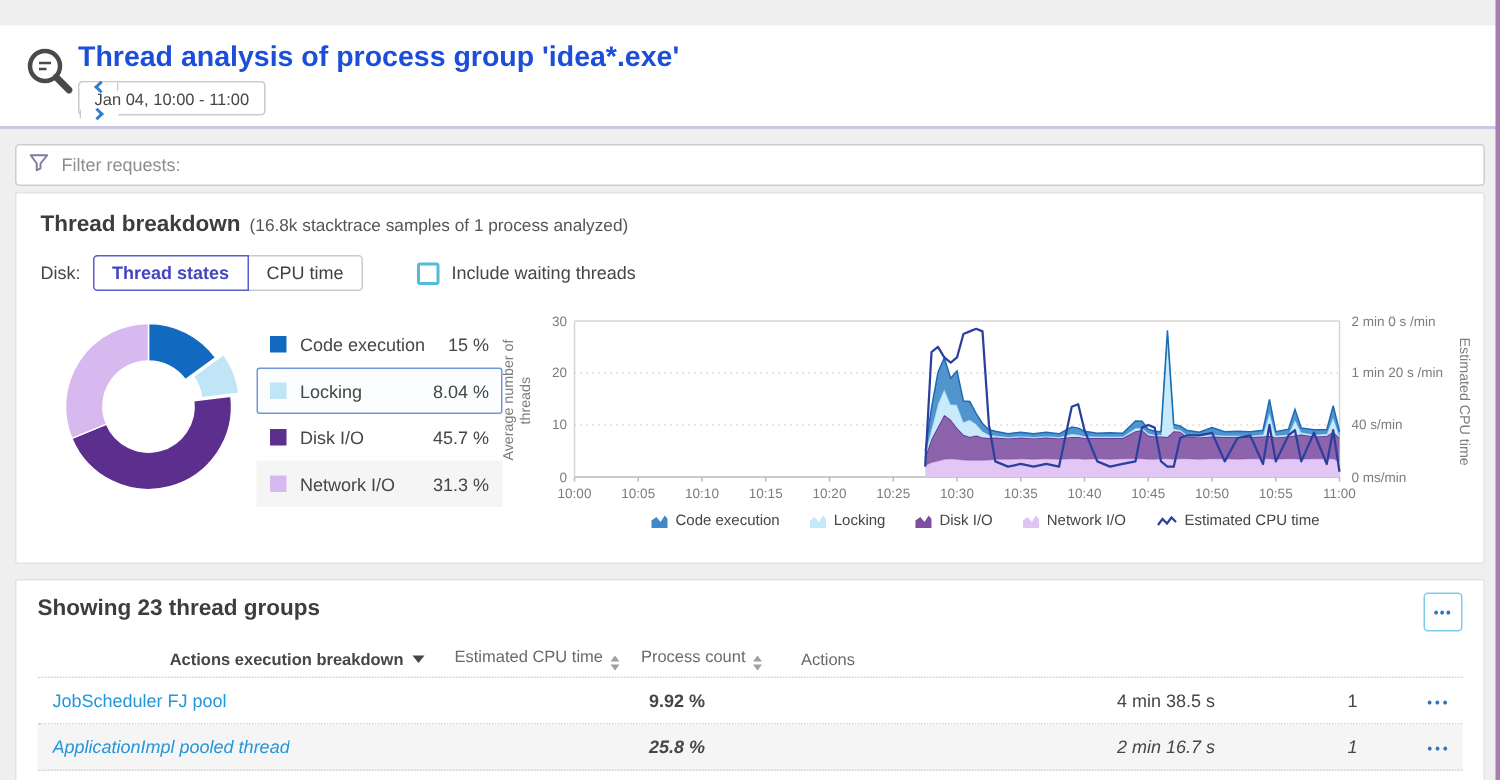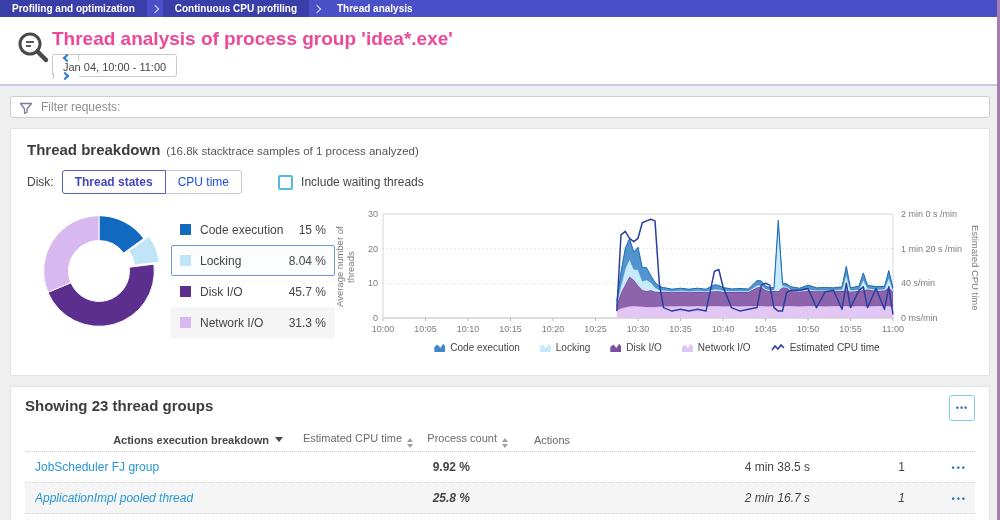--- a/index.html
+++ b/index.html
@@ -14,54 +14,54 @@
            display:flex; align-items:center; padding:0 12px; }
   .crumb.current { background:transparent; }
   .crumb-sep { display:flex; align-items:center; margin:0 5px; }
   .crumb-sep i { width:6px; height:6px; border-top:1.5px solid #dfe2ff;
                  border-right:1.5px solid #dfe2ff; transform:rotate(45deg); display:block; }
 
   
   .header { position:absolute; top:17px; left:0; width:1000px; height:69px;
             background:#fff; border-bottom:2px solid #c5cae8; }
   .h-icon { position:absolute; left:14px; top:12px; }
-  .page-title { position:absolute; left:52px; top:11px; font-size:19px; font-weight:bold; color:#ec4899; }
+  .page-title { position:absolute; left:52px; top:11px; font-size:19px; font-weight:bold; color:#1d4ed8; }
   .timeframe { position:absolute; left:52px; top:37px; display:flex; align-items:stretch;
                border:1px solid #c9c9c9; border-radius:3px; height:23px; background:#fff;flex-direction:column; }
   .tf-btn { width:26px; display:flex; align-items:center; justify-content:center; cursor:pointer; background:#fff; }
   .tf-btn.left  { border-right:1px solid #c9c9c9; border-radius:3px 0 0 3px; }
   .tf-btn.right { border-left:1px solid #c9c9c9; border-radius:0 3px 3px 0; }
   .chev { width:6px; height:6px; border-top:2px solid #2e7bd2; border-right:2px solid #2e7bd2; display:block; }
   .chev.l { transform:rotate(225deg); margin-left:3px; }
   .chev.r { transform:rotate(45deg);  margin-right:3px; }
   .tf-label { display:flex; align-items:center; padding:0 10px; font-size:11px; color:#454646; }
 
   
-  .filter-wrap { position:absolute; top:96px; left:10px; width:980px; height:22px; }
+  .filter-wrap { position:absolute; top:96px; left:10px; width:980px; height:28px; }
   .filter-wrap input { width:100%; height:100%; border:1px solid #cdcdcd; border-radius:3px;
                        padding:0 8px 0 30px; font-size:12px; color:#454646; background:#fff; outline:none;
                        font-family:"Liberation Sans", sans-serif; }
   .filter-wrap input::placeholder { color:#8e8e8e; }
   .funnel { position:absolute; left:9px; top:5px; }
 
   
   .card { position:absolute; left:10px; width:980px; background:#fff;
           border:1px solid #e3e3e3; border-radius:2px; }
   .card-breakdown { top:128px; height:248px; padding:12px 16px; }
   .card-table { top:386px; height:140px; padding:10px 14px; overflow:hidden; }
 
   .bd-titlerow { display:flex; align-items:baseline; gap:6px; }
   .bd-title { font-size:15px; font-weight:bold; color:#3d3d3d; }
   .bd-note  { font-size:11.5px; color:#555; }
 
   .view-row { display:flex; align-items:center; margin-top:12px; font-size:12px; }
   .view-label { margin-right:8px; }
   .btn-group { display:flex;justify-content:center; }
   .vbtn { padding:4px 12px; font-size:12px; background:#fff; border:1px solid #cacaca;
-          color:#1d4ed8; cursor:pointer; font-family:"Liberation Sans", sans-serif; }
+          color:#404040; cursor:pointer; font-family:"Liberation Sans", sans-serif; }
   .vbtn.sel { border:1px solid #585dc9; color:#4347bd; font-weight:bold; z-index:2; border-radius:3px 0 0 3px; }
   .vbtn.unsel { margin-left:-1px; border-radius:0 3px 3px 0; }
   .chk-wrap { display:flex; align-items:center; margin-left:36px; gap:8px; }
   .chkbox { width:15px; height:15px; border:2px solid #53bcd8; border-radius:2px; background:#fff; cursor:pointer; }
 
   .bd-body { display:flex; margin-top:14px; align-items:flex-start; }
   .donut-box { width:124px; margin-left:10px; }
   .legend-box { width:182px; margin-left:10px; margin-top:6px; }
   .lg-row { display:flex; align-items:center; height:31px; padding:0 8px; font-size:12px;
             border:1px solid transparent; cursor:pointer; }
@@ -113,31 +113,20 @@
   .tri-dn { display:inline-block; width:0; height:0; border-left:4px solid transparent;
             border-right:4px solid transparent; border-top:5px solid #454646; margin-left:6px; }
 
   .scroll-strip { position:absolute; top:0; right:0; width:3px; height:520px; background:#a87db0; z-index:20; }
 </style>
 </head>
 <body>
 
 <div class="page">
 
-  <div class="topbar">
-    <div class="crumb">Profiling and optimization</div>
-    <div class="crumb-sep">
-        <i></i>
-      </div>
-    <div class="crumb">Continuous CPU profiling</div>
-    <div class="crumb-sep">
-        <i></i>
-      </div>
-    <div class="crumb current">Thread analysis</div>
-  </div>
 
   <div class="header">
     <div class="h-icon">
       <svg width="38" height="40" viewBox="0 0 38 40">
         <circle cx="16" cy="15" r="10" fill="none" stroke="#4a4a4a" stroke-width="3"></circle>
         <line x1="23.5" y1="22.5" x2="32" y2="31" stroke="#4a4a4a" stroke-width="4.5" stroke-linecap="round"></line>
         <line x1="12" y1="13" x2="20" y2="13" stroke="#4a4a4a" stroke-width="1.8"></line>
         <line x1="12" y1="17" x2="17" y2="17" stroke="#4a4a4a" stroke-width="1.8"></line>
       </svg>
     </div>
@@ -319,21 +308,21 @@
               <i class="dn"></i>
             </span>
         </div>
         <div class="c-act">
           <span>Actions</span>
         </div>
       </div>
 
       <div class="tr body">
         <div class="c-name">
-            <a class="link">JobScheduler FJ group</a>
+            <a class="link">JobScheduler FJ pool</a>
           </div>
         <div class="c-bd">
           <span class="c-pct">9.92 %</span>
           <span class="c-bar"><span class="bar-bg"><span class="bar-fill" style="width: 100%;"></span></span></span>
         </div>
         <div class="c-cpu">4 min 38.5 s</div>
         <div class="c-cnt">1</div>
         <div class="c-act"><span class="dots">•••</span></div>
       </div>
 

